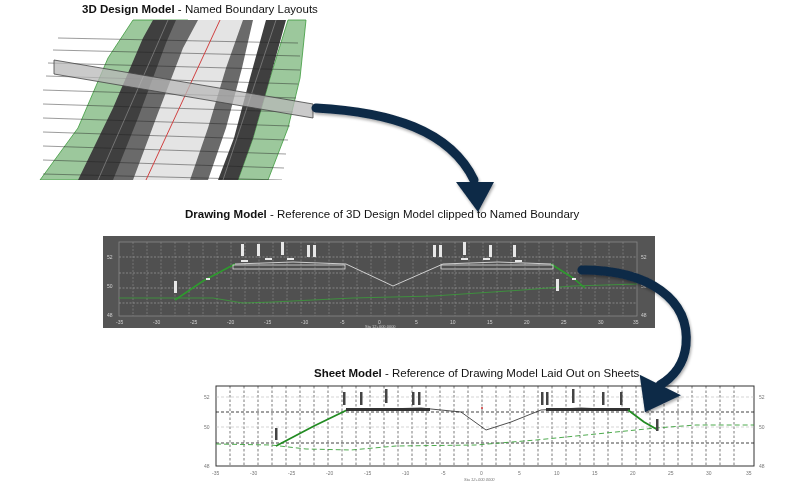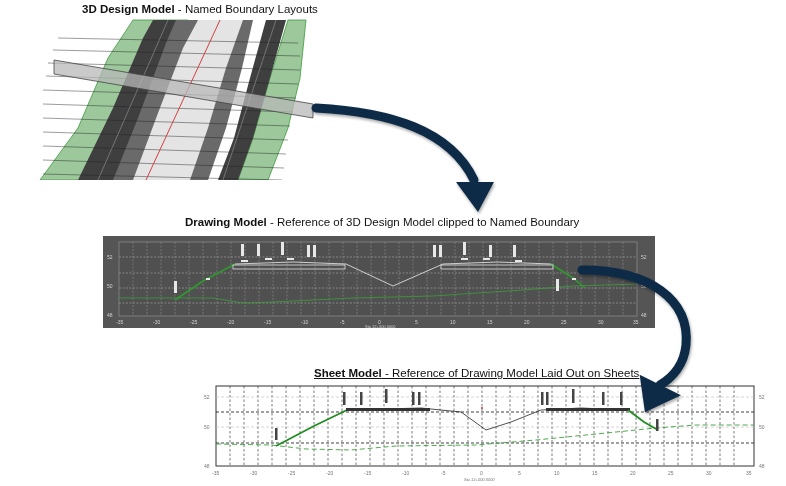--- a/index.html
+++ b/index.html
@@ -9,24 +9,24 @@
   .panel { position:absolute; }
   svg { display:block; }
   .lbl { font-family:"Liberation Sans", sans-serif; }
 </style>
 </head>
 <body>
 
 <div class="title" style="left:82px;top:3px;">
   <b>3D Design Model</b><span> - Named Boundary Layouts</span>
 </div>
-<div class="title" style="left:185px;top:216px;">
+<div class="title" style="left:185px;top:208px;">
   <b>Drawing Model</b><span> - Reference of 3D Design Model clipped to Named Boundary</span>
 </div>
-<div class="title" style="left:314px;top:367px;text-decoration:underline;">
+<div class="title" style="left:314px;top:367px;">
   <b>Sheet Model</b><span> - Reference of Drawing Model Laid Out on Sheets</span>
 </div>
 
 <div class="panel" style="left:38px;top:18px;width:280px;height:162px;">
   <svg width="280" height="162" viewBox="0 0 280 162">
     <defs>
       <clipPath id="roadclip">
           <rect x="0" y="0" width="280" height="162"></rect>
         </clipPath>
     </defs>

